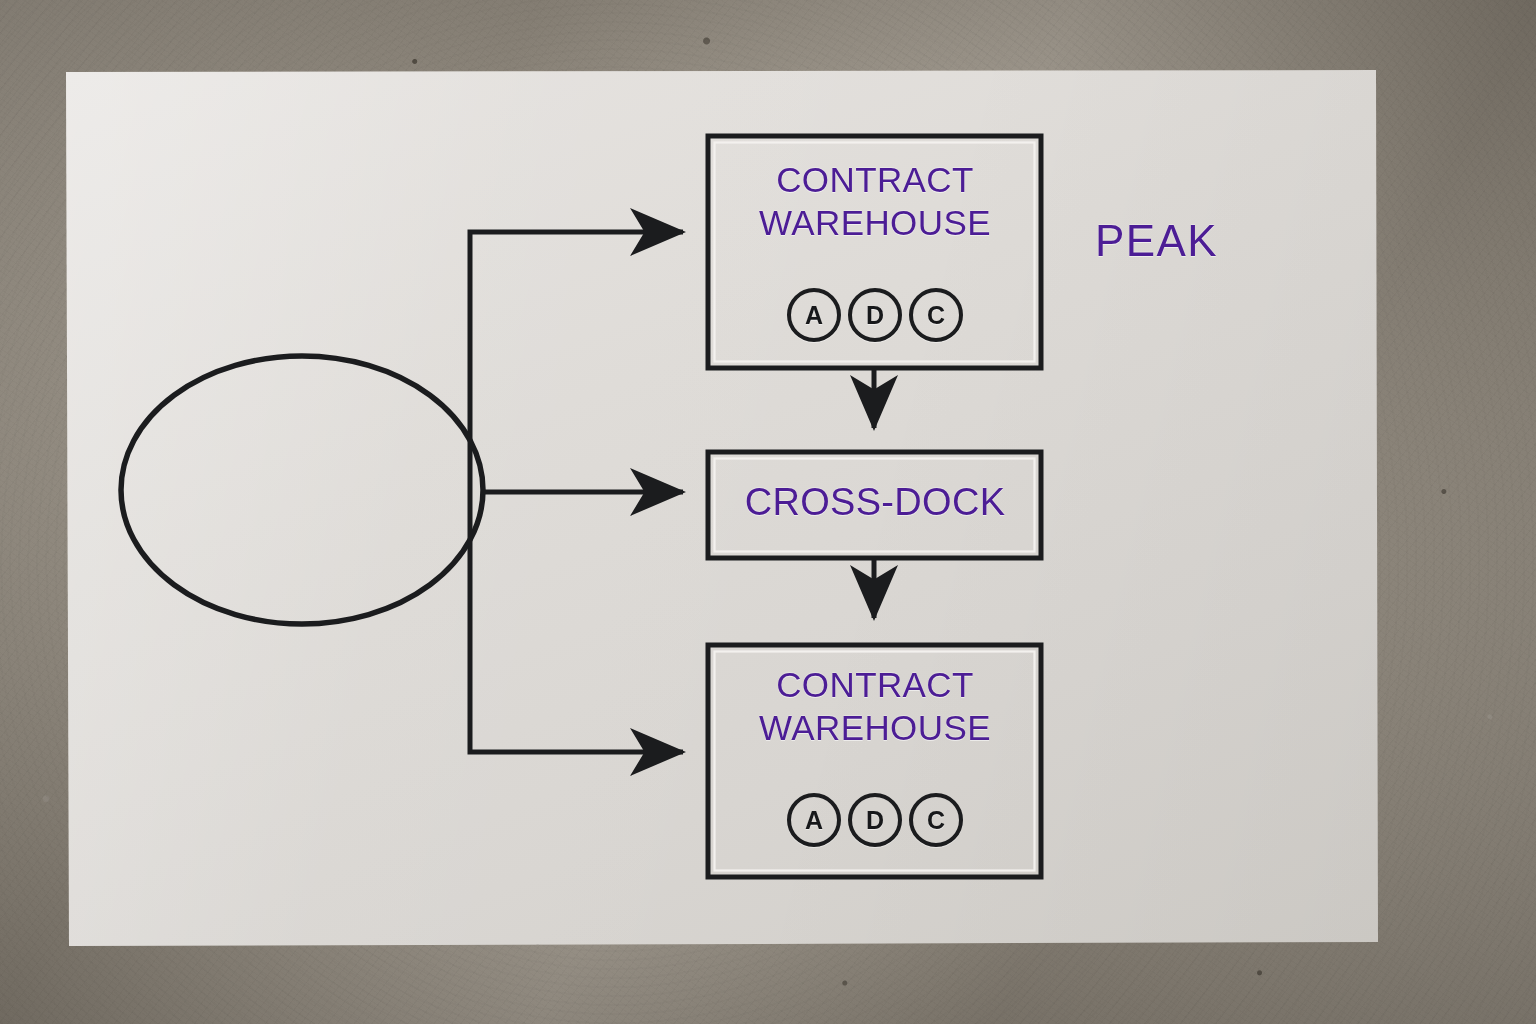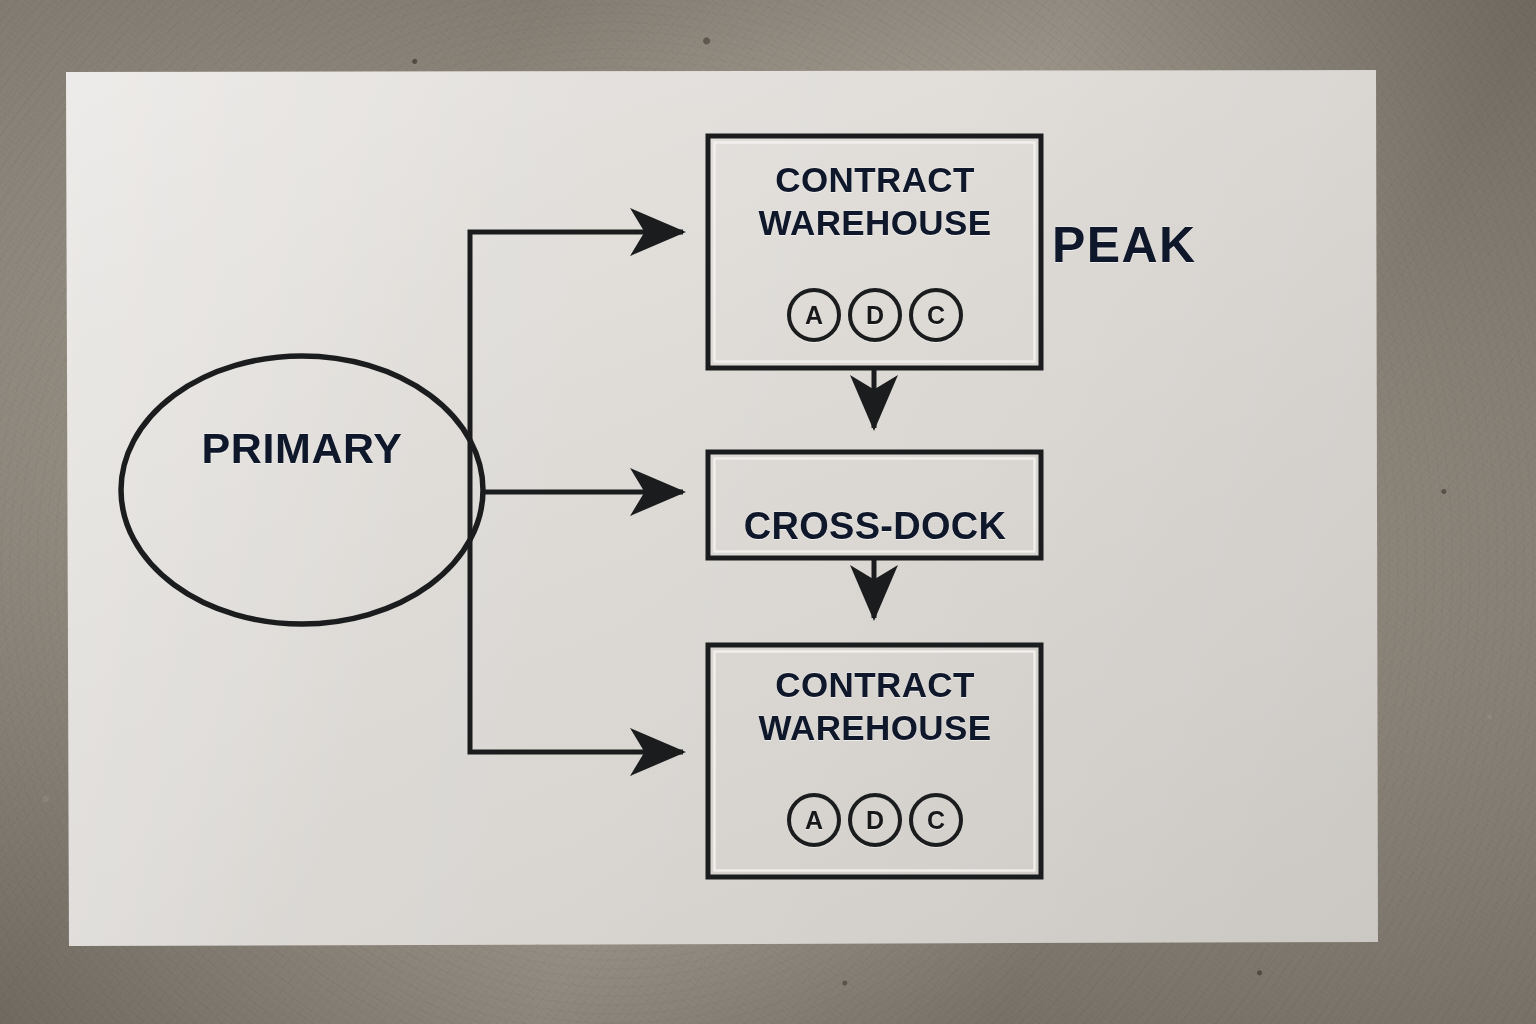--- a/index.html
+++ b/index.html
@@ -87,22 +87,22 @@
     width: 1536px;
     height: 1024px;
     pointer-events: none;
   }
   .diagram svg { display: block; }
 
   
   .node-text {
     position: absolute;
     text-align: center;
-    color: #0f172a;
-    font-weight: 700;
+    color: #4c1d95;
+    font-weight: 400;
     letter-spacing: 0.6px;
     text-shadow:
       0 1px 0 rgba(255,255,255,0.55),
       0 -1px 0 rgba(255,255,255,0.30);
     white-space: nowrap;
     user-select: none;
   }
 
   #ellipse-label {
     left: 120px;
@@ -117,40 +117,40 @@
     left: 708px;
     top: 158px;
     width: 334px;
     font-size: 35px;
     line-height: 43px;
     letter-spacing: 0.4px;
   }
 
   #cross-dock-label {
     left: 708px;
-    top: 505px;
+    top: 481px;
     width: 334px;
     font-size: 38px;
     letter-spacing: 0.3px;
   }
 
   #box-bottom-label {
     left: 708px;
     top: 663px;
     width: 334px;
     font-size: 35px;
     line-height: 43px;
     letter-spacing: 0.4px;
   }
 
   #peak-label {
-    left: 1052px;
+    left: 1095px;
     top: 216px;
     width: 210px;
-    font-size: 50px;
+    font-size: 44px;
     letter-spacing: 1.4px;
     text-align: left;
   }
 
   
   .badge-row {
     position: absolute;
     display: flex;
     gap: 7px;
     justify-content: center;
@@ -232,21 +232,20 @@
         <path d="M874,370 L874,428" fill="none" stroke="#1b1c1e" stroke-width="5" stroke-linecap="butt" marker-end="url(#barb)"></path>
       </g>
 
       <g>
         <path d="M874,560 L874,618" fill="none" stroke="#1b1c1e" stroke-width="5" stroke-linecap="butt" marker-end="url(#barb)"></path>
       </g>
     </svg>
   </div>
 
   <div class="node-text" id="ellipse-label">
-    <div class="l1">PRIMARY</div>
   </div>
 
   <div class="node-text" id="box-top-label">
     <div>CONTRACT</div>
     <div>WAREHOUSE</div>
   </div>
 
   <div class="badge-row" id="badges-top">
     <div class="badge">A</div>
     <div class="badge">D</div>

